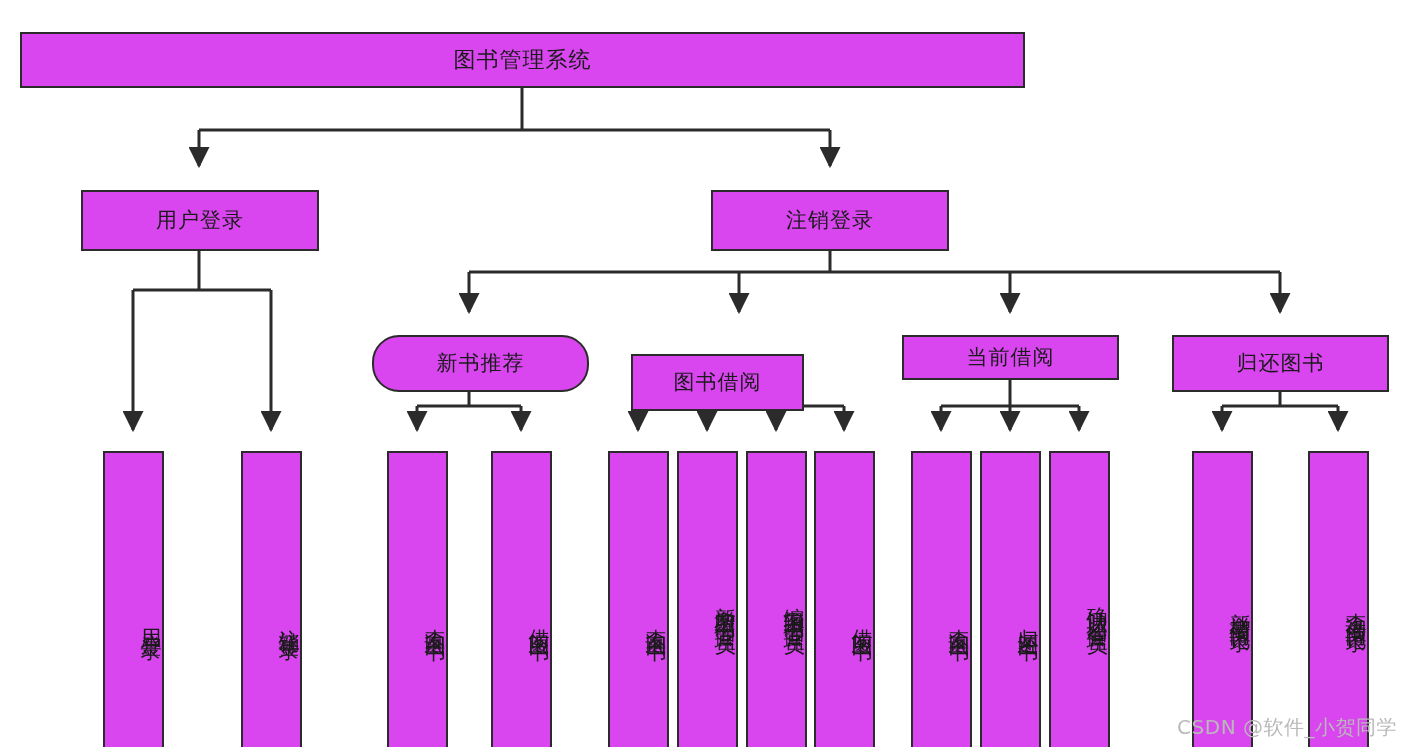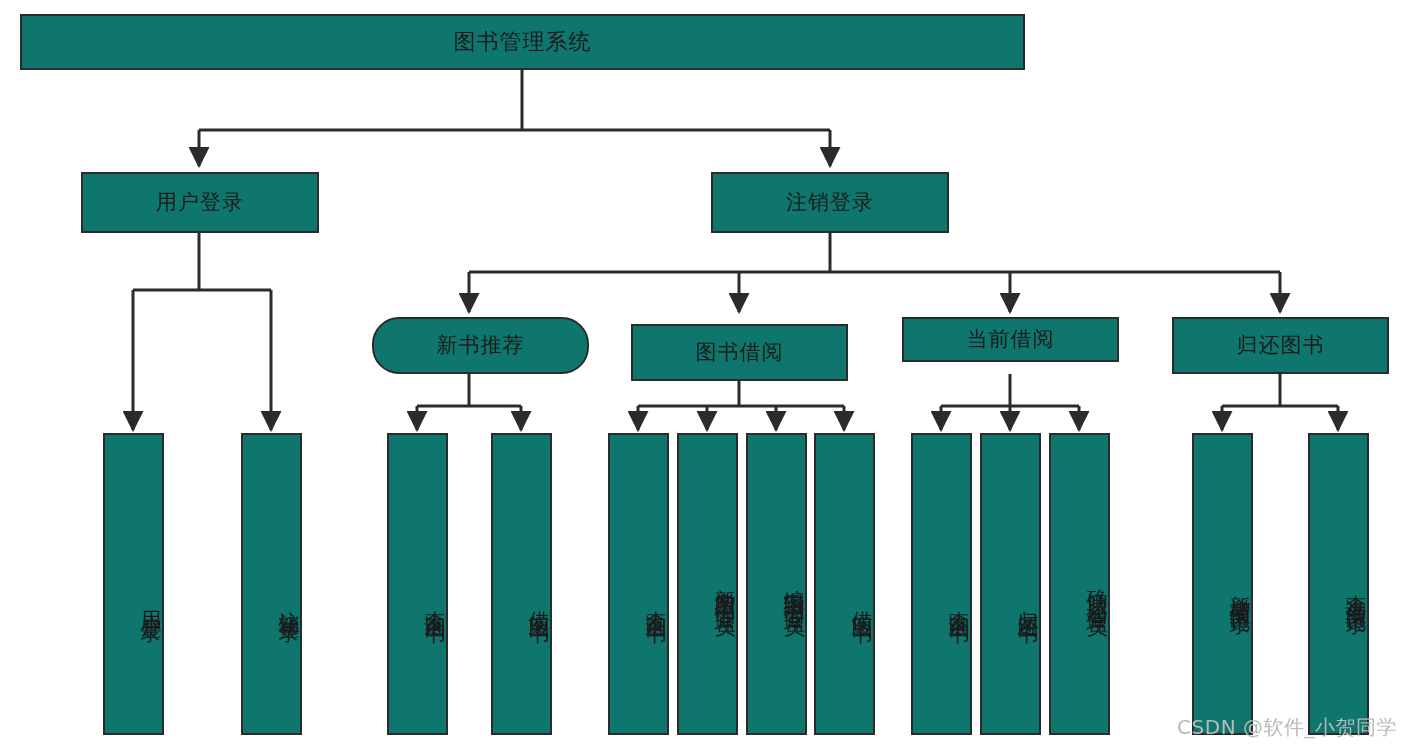--- a/index.html
+++ b/index.html
@@ -14,25 +14,26 @@
     position: relative;
     width: 1405px;
     height: 747px;
     background: #ffffff;
     overflow: hidden;
   }
   .node {
     position: absolute;
     box-sizing: border-box;
     border: 2px solid #2b2b2b;
-    background: #0f766e;
+    background: #d946ef;
     display: flex;
     align-items: center;
     justify-content: center;
     color: #1a1a1a;
+    margin-top: 18px;
   }
   .node.horiz {
     font-size: 21px;
     letter-spacing: 1px;
     line-height: 1.1;
   }
   .node.vert {
     writing-mode: vertical-rl;
     text-orientation: upright;
     font-size: 21px;
@@ -122,21 +123,21 @@
   </svg>
 
   <div class="node horiz" id="root-node" style="left:20px; top:14px; width:1005px; height:56px;">图书管理系统</div>
 
   <div class="node horiz" style="left:81px; top:172px; width:238px; height:61px;">用户登录</div>
 
   <div class="node horiz" style="left:711px; top:172px; width:238px; height:61px;">注销登录</div>
 
   <div class="node horiz" style="left:372px; top:317px; width:217px; height:57px;border-radius:27px;">新书推荐</div>
 
-  <div class="node horiz" style="left:631px; top:324px; width:217px; height:57px;">图书借阅</div>
+  <div class="node horiz" style="left:631px; top:336px; width:173px; height:57px;">图书借阅</div>
 
   <div class="node horiz" style="left:902px; top:317px; width:217px; height:45px;">当前借阅</div>
 
   <div class="node horiz" style="left:1172px; top:317px; width:217px; height:57px;">归还图书</div>
 
   <div class="node vert" style="left:103px; top:433px; width:61px; height:302px;">用户登录</div>
 
   <div class="node vert" style="left:241px; top:433px; width:61px; height:302px;">注销登录</div>
 
   <div class="node vert" style="left:387px; top:433px; width:61px; height:302px;">查询图书</div>

